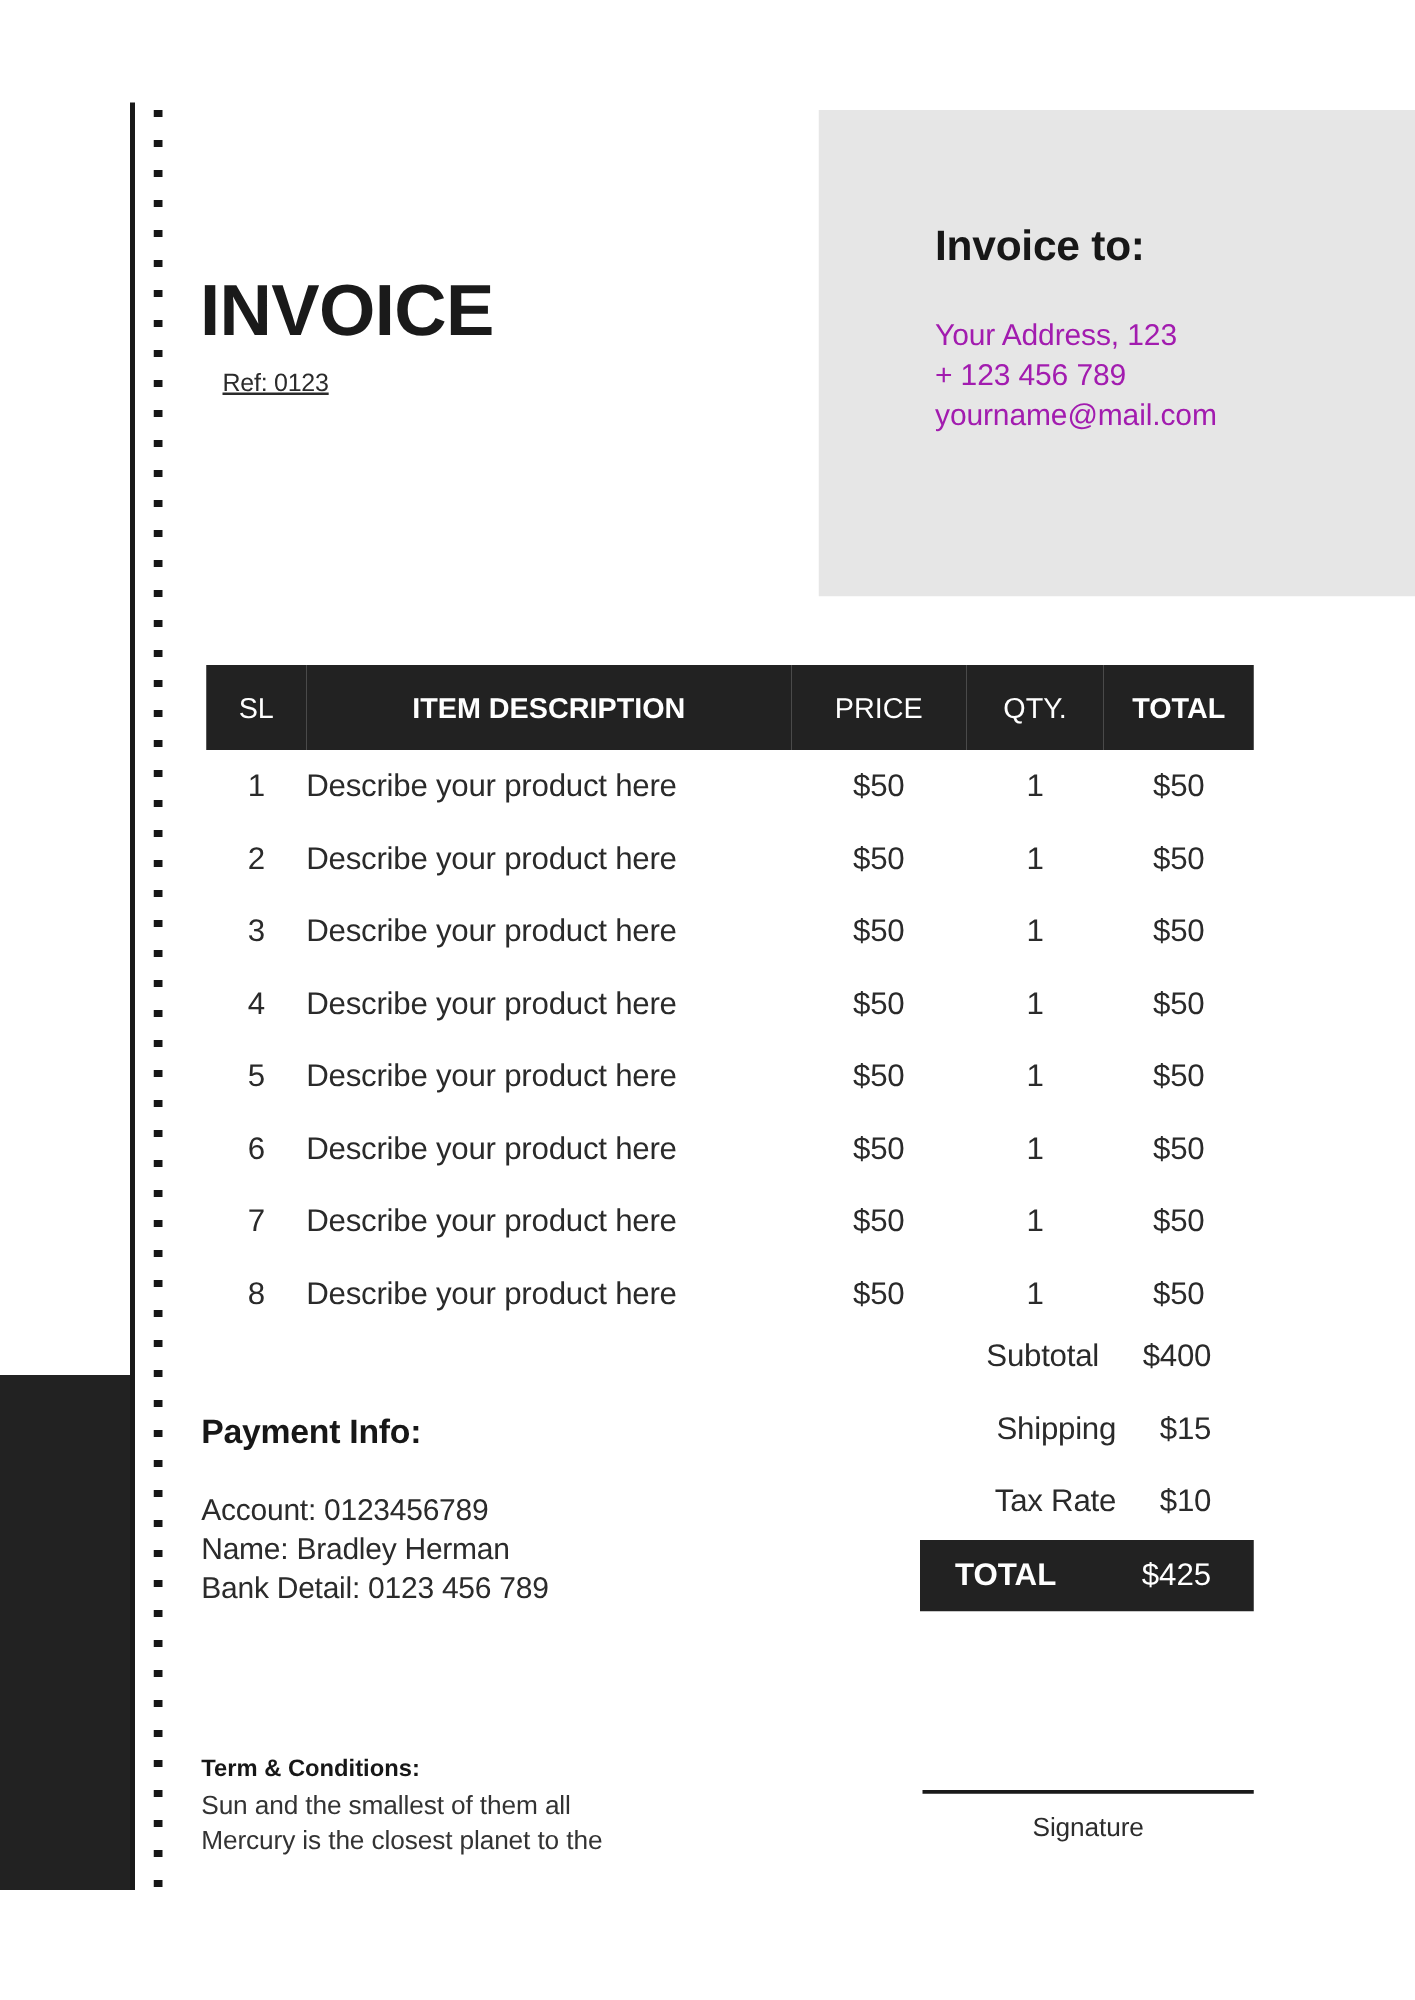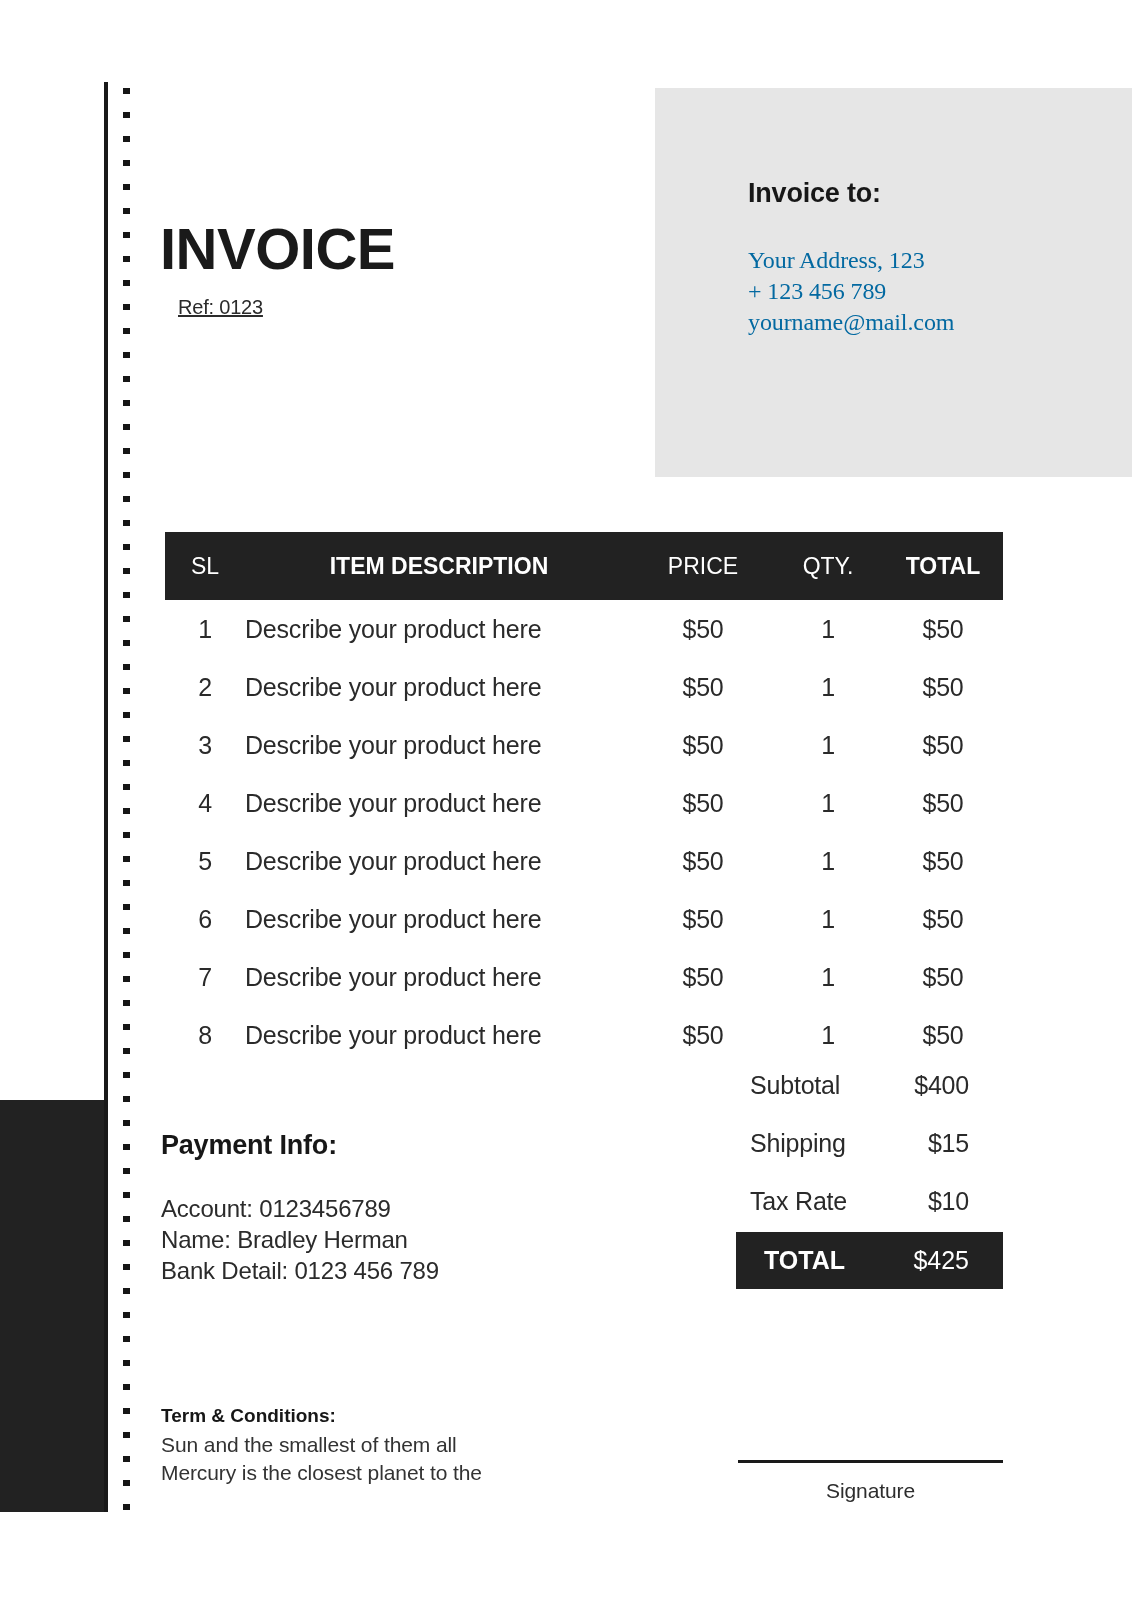--- a/index.html
+++ b/index.html
@@ -60,40 +60,39 @@
     height: 389px;
     background: #e6e6e6;
   }
   .grey-panel-inner {
     position: absolute;
     left: 93px;
     top: 90px;
     right: 20px;
   }
   .invoice-to-title {
-    font-size: 27px;
+    font-size: 34px;
     font-weight: bold;
     color: #171717;
     letter-spacing: -0.2px;
     margin: 0 0 38px 0;
   }
   .client-name {
     font-size: 25px;
     font-weight: bold;
     color: #171717;
     margin: 0 0 5px 0;
     letter-spacing: -0.2px;
   }
   .client-line {
     font-size: 24px;
     font-weight: normal;
-    color: #0369a1;
+    color: #a21caf;
     margin: 0 0 4px 0;
     letter-spacing: -0.1px;
-    font-family: Liberation Serif, serif;
   }
 
   
   .doc-title {
     position: absolute;
     left: 160px;
     top: 220px;
     font-size: 58px;
     font-weight: bold;
     letter-spacing: -0.5px;
@@ -156,21 +155,21 @@
 
   
   .summary {
     position: absolute;
     left: 736px;
     top: 1056px;
     width: 267px;
   }
   .summary-row {
     display: flex;
-    justify-content: space-between;
+    justify-content: flex-end;
     align-items: center;
     height: 58px;
     font-size: 25px;
     color: #2a2a2a;
     letter-spacing: -0.2px;
     gap: 35px;
   }
   .summary-row .s-label { padding-left: 14px; }
   .summary-row .s-value { padding-right: 34px; }
   .summary-total {
@@ -234,21 +233,20 @@
     letter-spacing: -0.1px;
   }
 
   
   .signature {
     position: absolute;
     left: 738px;
     top: 1432px;
     width: 265px;
     text-align: center;
-    margin-top: 28px;
   }
   .signature-line {
     width: 100%;
     height: 3px;
     background: #1a1a1a;
   }
   .signature-label {
     margin-top: 16px;
     font-size: 21px;
     color: #2d2d2d;

